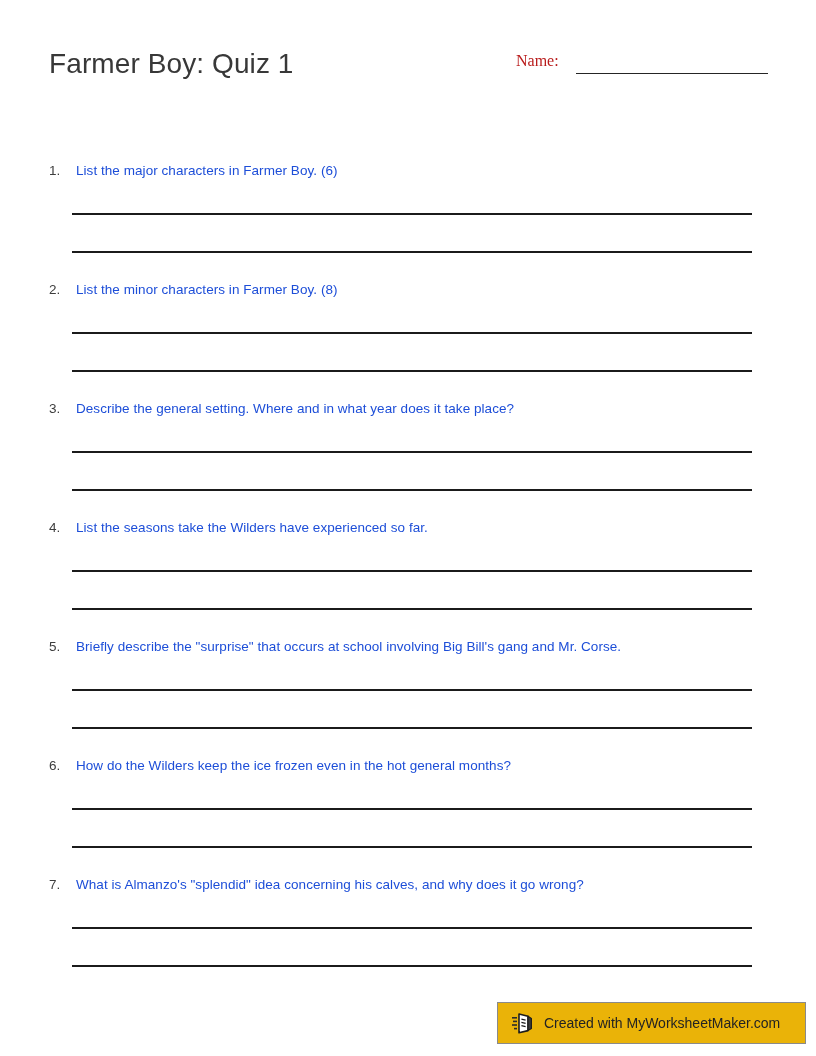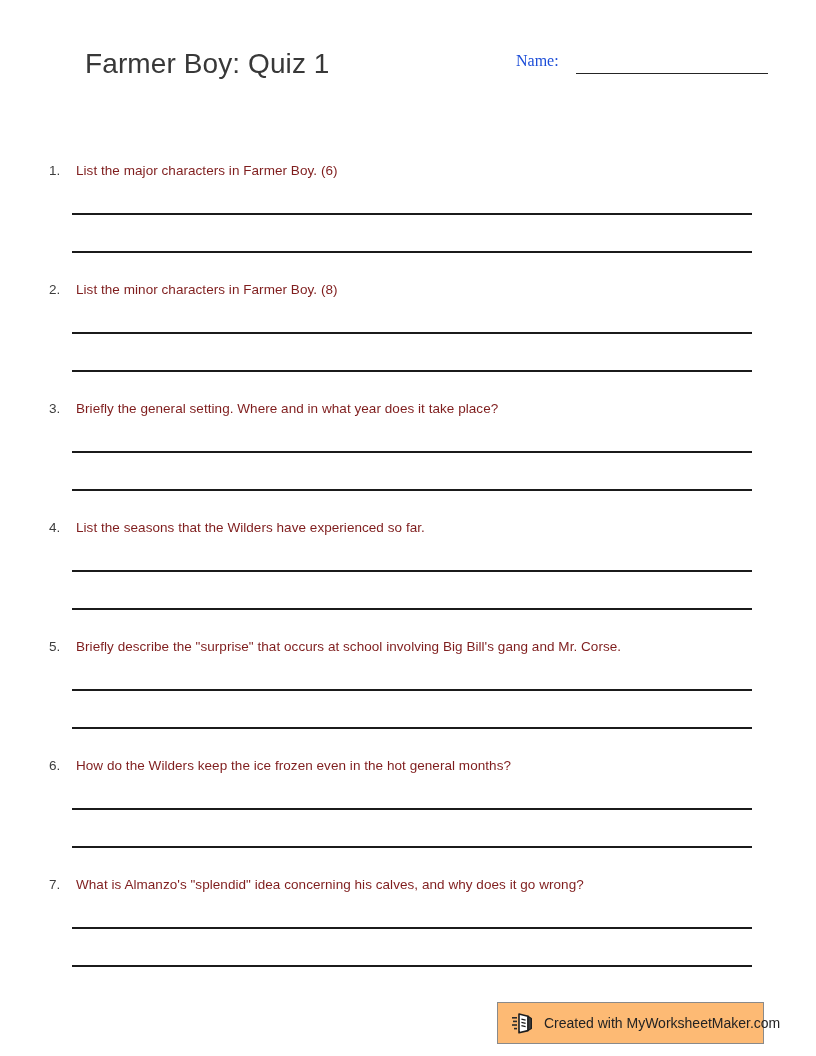--- a/index.html
+++ b/index.html
@@ -35,36 +35,35 @@
   }
   .worksheet-title {
     position: absolute;
     left: 49px;
     top: 48px;
     font-size: 28px;
     font-weight: 400;
     letter-spacing: 0.1px;
     color: #383838;
     white-space: nowrap;
-    margin-left: 36px;
   }
   .name-block {
     position: absolute;
     left: 516px;
     top: 52px;
     width: 260px;
     height: 30px;
   }
   .name-label {
     position: absolute;
     left: 0;
     top: 0;
     font-family: "Liberation Serif", serif;
     font-size: 16px;
-    color: #1d4ed8;
+    color: #b91c1c;
     white-space: nowrap;
   }
   .name-rule {
     position: absolute;
     left: 60px;
     top: 21px;
     width: 192px;
     height: 0;
     border-bottom: 1.4px solid #252525;
   }
@@ -91,42 +90,42 @@
     white-space: nowrap;
   }
   .q-number {
     width: 27px;
     flex: 0 0 27px;
     font-size: 13.5px;
     color: #3d3d3d;
   }
   .q-text {
     font-size: 13.5px;
-    color: #7f1d1d;
+    color: #1d4ed8;
     letter-spacing: 0.05px;
   }
   .answer-line {
     position: absolute;
     left: 23px;
     width: 680px;
     height: 0;
     border-bottom: 2px solid #1b1b1b;
   }
   .answer-line.line-1 { top: 50px; }
   .answer-line.line-2 { top: 88px; }
 
   
   .footer-badge {
     position: absolute;
     left: 497px;
     top: 1002px;
-    width: 267px;
+    width: 309px;
     height: 42px;
     border: 1px solid #8a8a8a;
-    background: #fdba74;
+    background: #eab308;
     box-sizing: border-box;
     display: flex;
     align-items: center;
     padding-left: 14px;
   }
   .footer-logo {
     width: 24px;
     height: 24px;
     flex: 0 0 24px;
     margin-right: 8px;
@@ -165,29 +164,29 @@
         <div class="q-row">
           <span class="q-number">2.</span>
           <span class="q-text">List the minor characters in Farmer Boy. (8)</span>
         </div>
         <div class="answer-line line-1"></div>
         <div class="answer-line line-2"></div>
       </div>
       <div class="question-block" style="top: 401px;">
         <div class="q-row">
           <span class="q-number">3.</span>
-          <span class="q-text">Briefly the general setting. Where and in what year does it take place?</span>
+          <span class="q-text">Describe the general setting. Where and in what year does it take place?</span>
         </div>
         <div class="answer-line line-1"></div>
         <div class="answer-line line-2"></div>
       </div>
       <div class="question-block" style="top: 520px;">
         <div class="q-row">
           <span class="q-number">4.</span>
-          <span class="q-text">List the seasons that the Wilders have experienced so far.</span>
+          <span class="q-text">List the seasons take the Wilders have experienced so far.</span>
         </div>
         <div class="answer-line line-1"></div>
         <div class="answer-line line-2"></div>
       </div>
       <div class="question-block" style="top: 639px;">
         <div class="q-row">
           <span class="q-number">5.</span>
           <span class="q-text">Briefly describe the "surprise" that occurs at school involving Big Bill's gang and Mr. Corse.</span>
         </div>
         <div class="answer-line line-1"></div>

